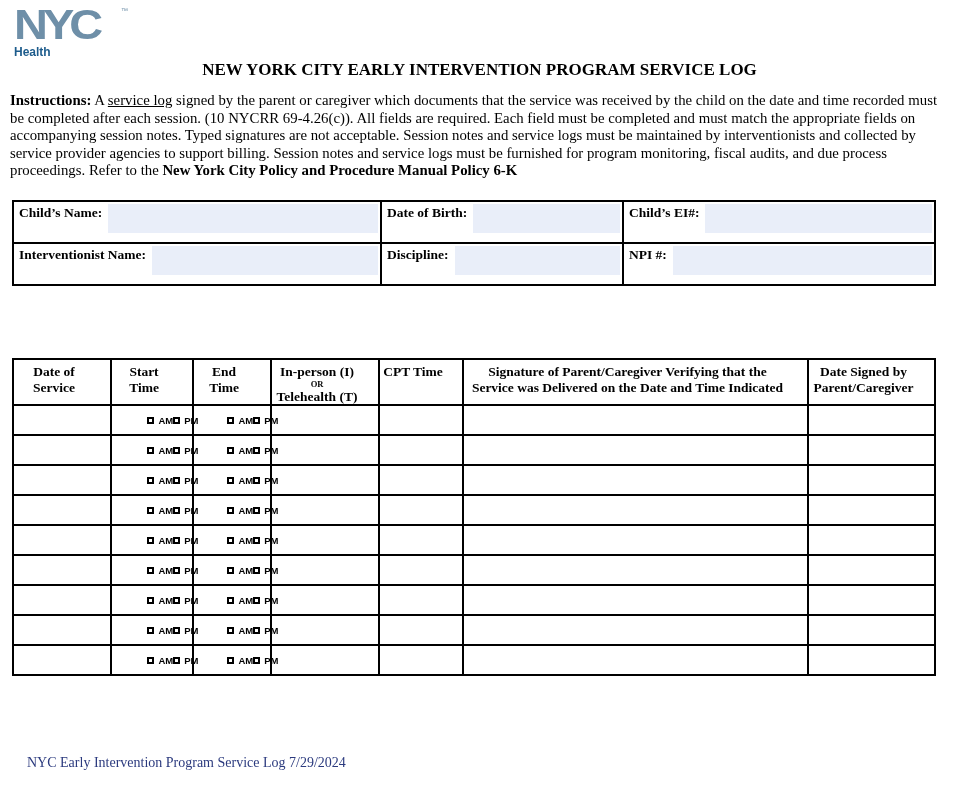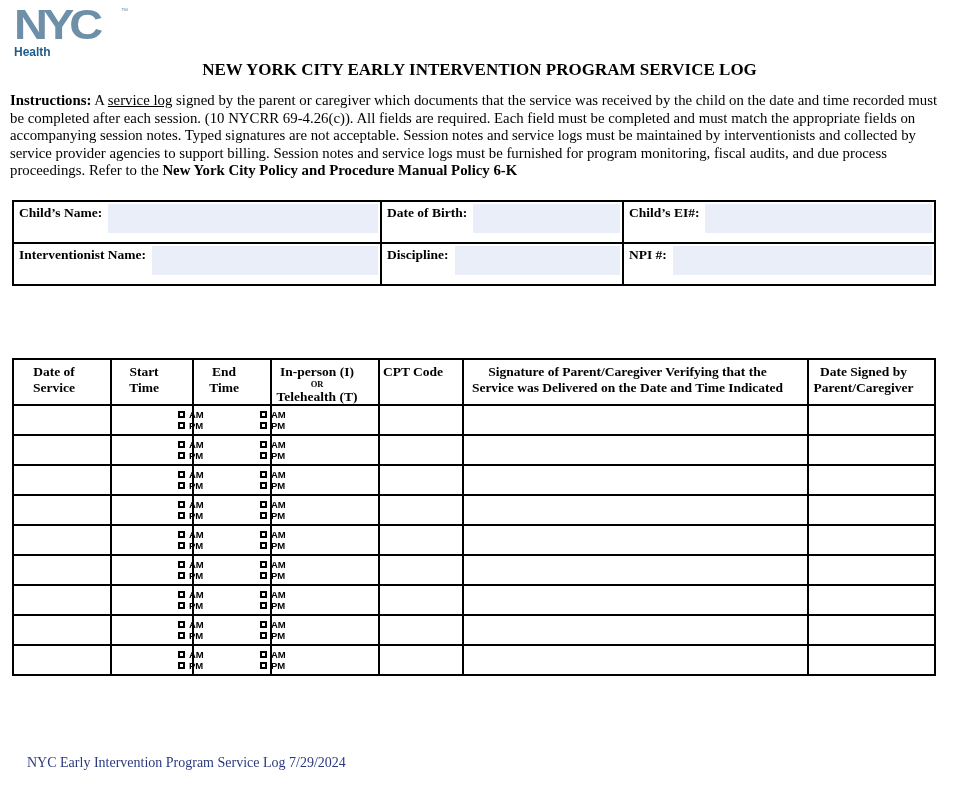--- a/index.html
+++ b/index.html
@@ -42,22 +42,22 @@
 
   .svc-table{position:absolute;top:358px;left:12px;width:922px;}
   .svc-table th,.svc-table td{border:2px solid var(--border);}
   .svc-table th{height:46px;padding:4px 18px 0 2px;vertical-align:top;text-align:center;
                 font-size:13.5px;font-weight:bold;line-height:15.5px;}
   .svc-table td{height:30px;padding:0;}
   .or-line{display:block;font-size:8.5px;line-height:9px;font-weight:bold;}
   .hline{display:block;}
 
   .cb-cell{vertical-align:middle;}
-  .cb-col{display:flex;flex-direction:column;justify-content:center;
-          align-items:flex-start;padding-left:66px;gap:0;}
+  .cb-col{display:flex;flex-direction:row;justify-content:center;
+          align-items:flex-start;padding-left:42px;gap:0;}
   .cbline{display:flex;align-items:center;gap:4px;cursor:pointer;}
   .box{width:7px;height:7px;border:2px solid #000;display:inline-block;flex:0 0 auto;}
   .cblab{font-family:"Liberation Sans", sans-serif;font-weight:bold;font-size:9.5px;
          line-height:11px;}
 
   .footer{position:absolute;top:755px;left:27px;font-size:14px;color:var(--footer-text);}
 </style>
 </head>
 <body>
 
@@ -136,21 +136,21 @@
     <thead>
       <tr>
         <th>Date of Service</th>
         <th>Start Time</th>
         <th>End Time</th>
         <th>
           <span class="hline">In-person (I)</span>
           <span class="or-line">OR</span>
           <span class="hline">Telehealth (T)</span>
         </th>
-        <th>CPT Code</th>
+        <th>CPT Time</th>
         <th>Signature of Parent/Caregiver Verifying that the Service was Delivered on the Date and Time Indicated</th>
         <th>Date Signed by Parent/Caregiver</th>
       </tr>
     </thead>
     <tbody>
         <tr>
           <td></td>
           <td class="cb-cell">
             <div class="cb-col">
               <span class="cbline">

